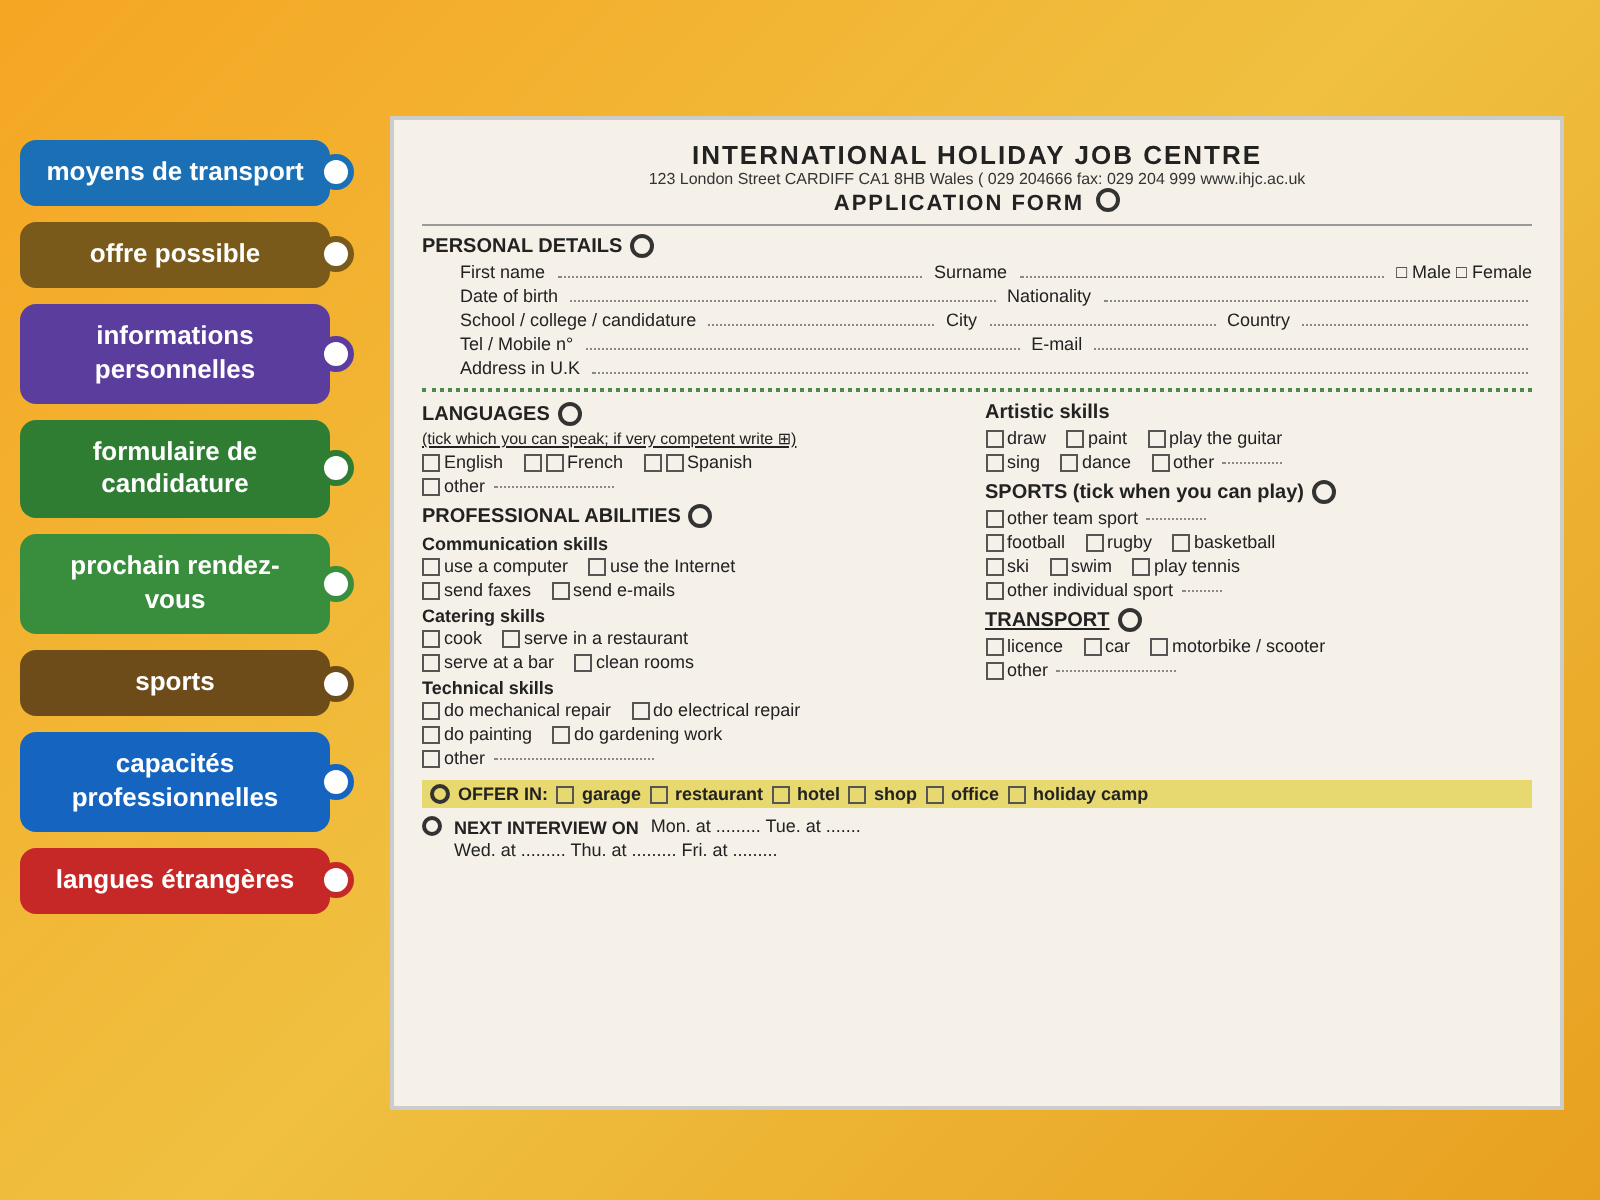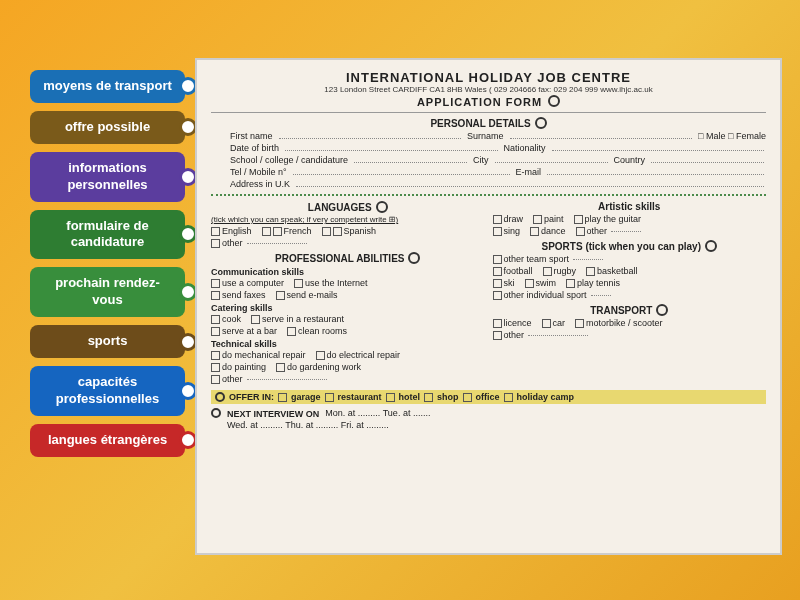--- a/index.html
+++ b/index.html
@@ -8,21 +8,21 @@
       width: 800px;
       height: 600px;
       background: linear-gradient(135deg, #f5a623 0%, #f0c040 50%, #e8a020 100%);
       font-family: Arial, sans-serif;
       overflow: hidden;
       position: relative;
     }
 
     .sidebar {
       position: absolute;
-      left: 30px;
+      left: 10px;
       top: 70px;
       display: flex;
       flex-direction: column;
       gap: 8px;
       width: 155px;
     }
 
     .sidebar-item {
       border-radius: 8px;
       padding: 8px 12px;
@@ -118,21 +118,20 @@
       margin: 5px 0;
     }
 
     .section-title {
       font-weight: bold;
       font-size: 10px;
       margin-bottom: 2px;
       display: flex;
       align-items: center;
       gap: 4px;
-      justify-content: center;
     }
 
     .circle-marker {
       display: inline-block;
       width: 12px;
       height: 12px;
       border-radius: 50%;
       border: 2px solid #333;
       flex-shrink: 0;
     }
@@ -242,21 +241,21 @@
   </div>
   <div class="sidebar-item item-langues">
     <span>langues étrangères</span>
   </div>
 </div>
 
 <div class="main-content">
   <div class="form-header">
     <div class="form-title">INTERNATIONAL HOLIDAY JOB CENTRE</div>
     <div class="form-address">123 London Street   CARDIFF  CA1 8HB   Wales   ( 029 204666   fax: 029 204 999   www.ihjc.ac.uk</div>
-    <div style="display:flex;align-items:center;justify-content:center;gap:6px;">
+    <div style="display:flex;justify-content:center;gap:6px;">
       <span class="form-subtitle">APPLICATION FORM</span>
       <span class="circle-marker"></span>
     </div>
   </div>
 
   <div class="section-divider"></div>
 
   <div class="section-title">
     <span>PERSONAL DETAILS</span>
     <span class="circle-marker"></span>
@@ -482,21 +481,21 @@
           </div>
       </div>
       <div class="checkbox-row">
         <div class="checkbox-item">
             <span class="cb-box"></span>
             <span>other individual sport</span>
             <span class="form-dots" style="width:20px;display:inline-block;"></span>
           </div>
       </div>
 
-      <div class="section-title" style="margin-top:4px;">
+      <div class="section-title" style="margin-top:4px;text-decoration:underline;">
         <span>TRANSPORT</span>
         <span class="circle-marker"></span>
       </div>
       <div class="checkbox-row">
         <div class="checkbox-item">
             <span class="cb-box"></span>
             <span>licence</span>
           </div>
         <div class="checkbox-item">
             <span class="cb-box"></span>

